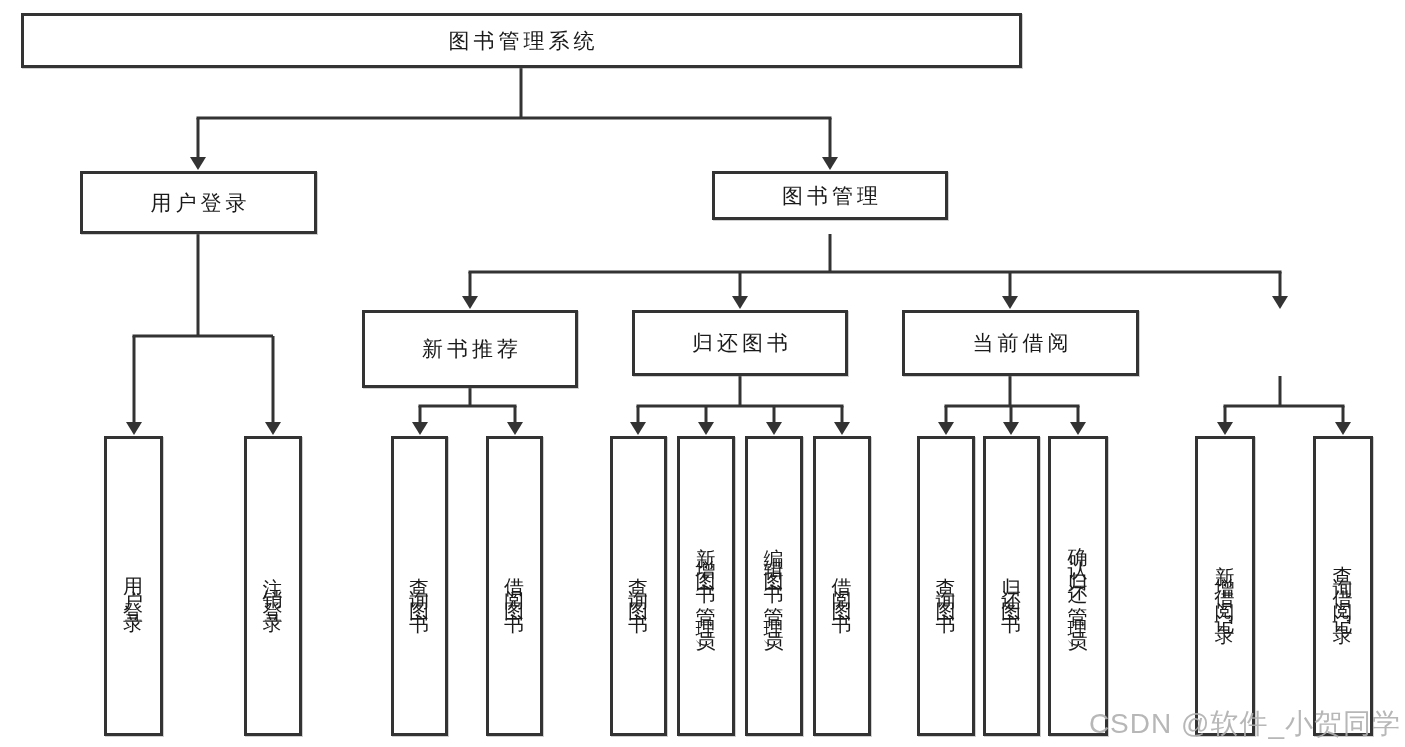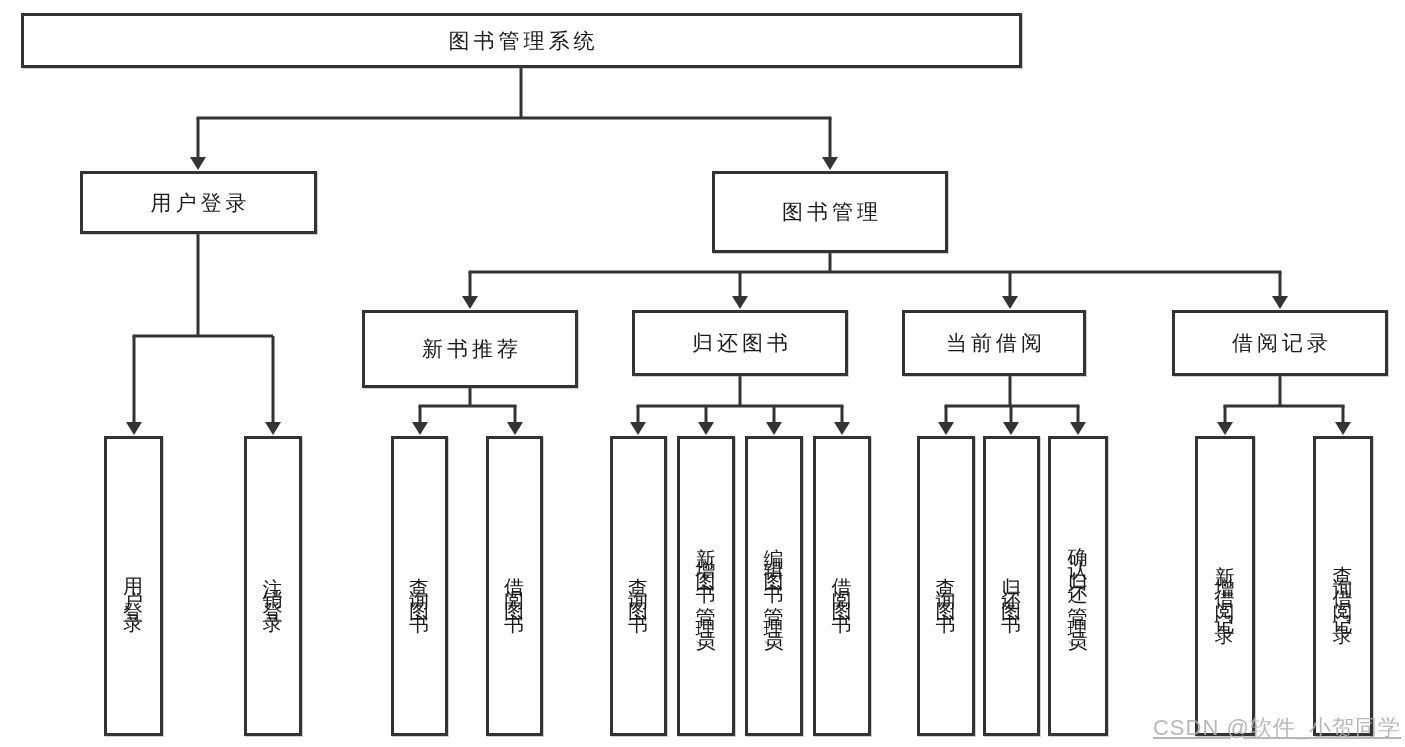--- a/index.html
+++ b/index.html
@@ -35,26 +35,25 @@
     text-orientation: mixed;
     font-size: 20px;
     line-height: 1;
     letter-spacing: 12px;
     white-space: nowrap;
   }
   .watermark {
     position: absolute;
     right: 4px;
     bottom: 4px;
-    font-size: 22px;
+    font-size: 28px;
     color: #b0b0b0;
     letter-spacing: 1px;
     z-index: 3;
     opacity: 0.9;
-    text-decoration: underline;
   }
 </style>
 </head>
 <body>
 
 <div class="stage">
 
   <svg class="connectors" viewBox="0 0 1405 747" xmlns="http://www.w3.org/2000/svg" stroke="#333333" stroke-width="3" fill="#333333">
 
     <g>
@@ -131,35 +130,32 @@
     </g>
   </svg>
 
   <div class="node hbox" style="left:21px; top:13px; width:1001px; height:55px;">
     <span>图书管理系统</span>
   </div>
 
   <div class="node hbox" style="left:80px; top:171px; width:237px; height:63px;">
     <span>用户登录</span>
   </div>
-  <div class="node hbox" style="left:712px; top:171px; width:236px; height:82px;">
+  <div class="node hbox" style="left:712px; top:171px; width:236px; height:49px;">
     <span>图书管理</span>
   </div>
 
   <div class="node hbox" style="left:362px; top:310px; width:216px; height:78px;">
     <span>新书推荐</span>
   </div>
   <div class="node hbox" style="left:632px; top:310px; width:216px; height:66px;">
     <span>归还图书</span>
   </div>
-  <div class="node hbox" style="left:902px; top:310px; width:184px; height:66px;">
+  <div class="node hbox" style="left:902px; top:310px; width:237px; height:66px;">
     <span>当前借阅</span>
-  </div>
-  <div class="node hbox" style="left:1172px; top:310px; width:216px; height:66px;">
-    <span>借阅记录</span>
   </div>
 
   <div class="node vbox" style="left:104px; top:436px; width:59px; height:300px;">
     <span>用户登录</span>
   </div>
   <div class="node vbox" style="left:244px; top:436px; width:58px; height:300px;">
     <span>注销登录</span>
   </div>
 
   <div class="node vbox" style="left:391px; top:436px; width:57px; height:300px;">

